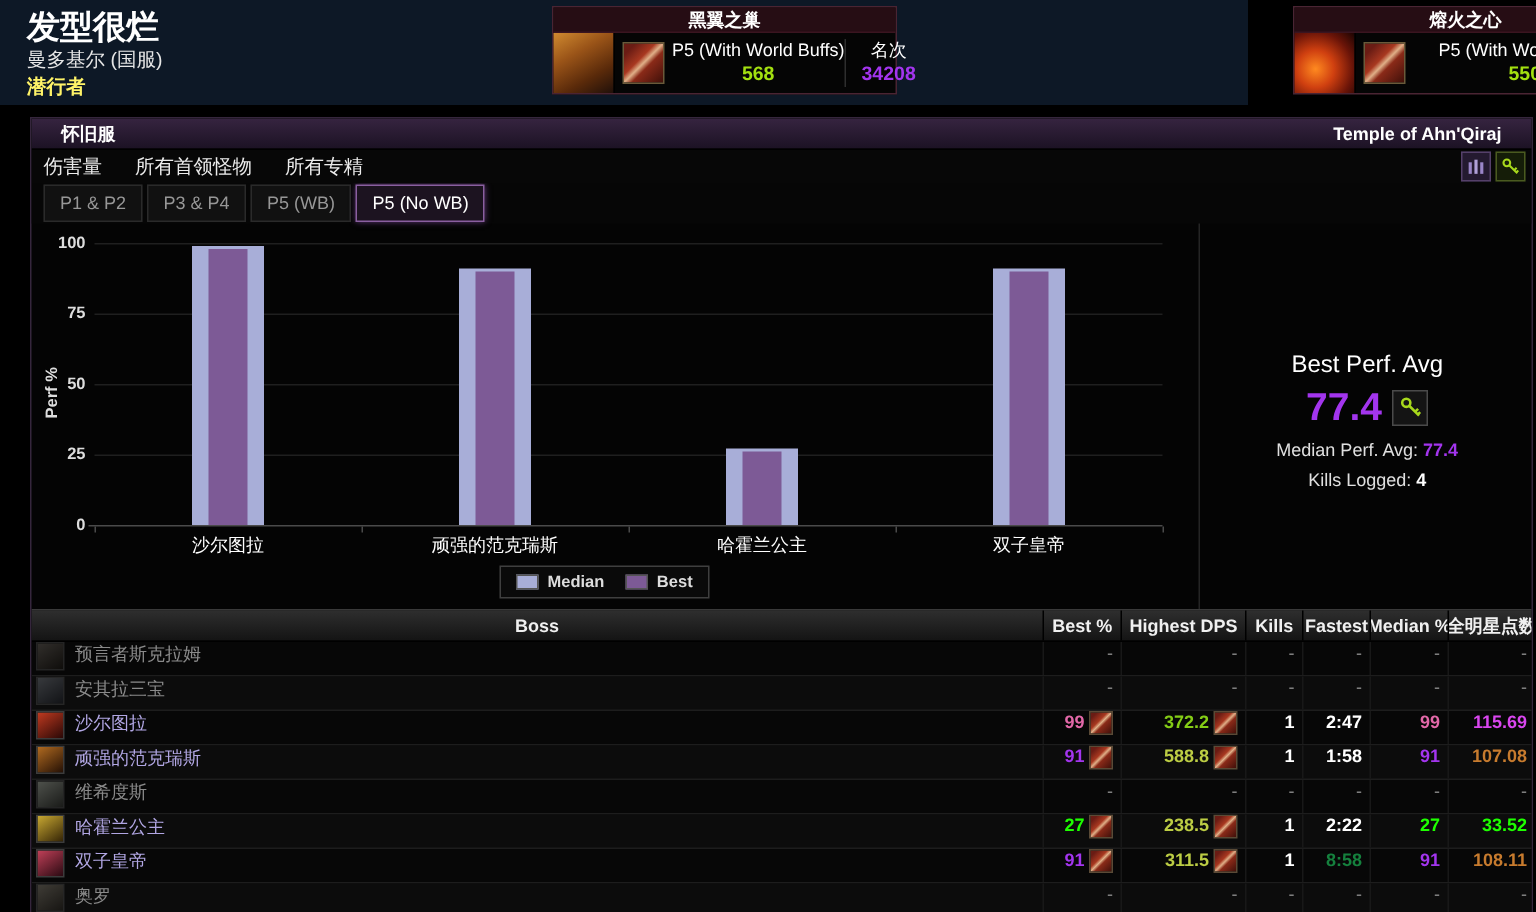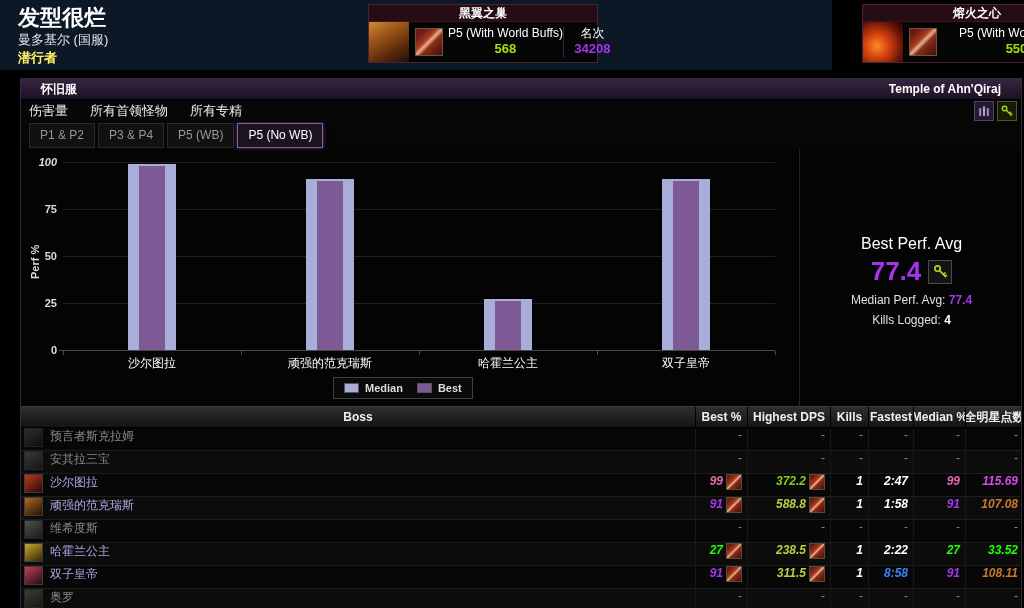--- a/index.html
+++ b/index.html
@@ -89,21 +89,21 @@
         border-right:1px solid #000; white-space:nowrap; overflow:hidden; }
   .th:last-child { border-right:none; }
   .row { height:23px; border-bottom:1px solid #1d1d1d; background:#070707; }
   .row.alt { background:#0c0c0c; }
   .cell { display:flex; align-items:flex-start; justify-content:flex-end; padding-right:5px; font-size:12px;
           border-right:1px solid #181818; overflow:hidden; }
   .cell:last-child { border-right:none; }
   .boss-cell { justify-content:flex-start; padding-left:3px; gap:7px; }
   .boss-icon { width:19px; height:19px; flex:none; border:1px solid #3c3c3c; }
   .boss-name { font-size:12px; white-space:nowrap; }
-  .num { font-weight:bold;font-style:italic; }
+  .num { font-weight:bold; }
   .dash { color:#888; }
   .mini-icon { width:16px; height:16px; flex:none; margin-left:3px; border:1px solid #5a4a36;
                background:linear-gradient(135deg,#6a1c14 15%,#a83820 40%,#e0b088 50%,#8a2a18 60%,#40100a 100%); }
 </style>
 </head>
 <body>
 
 <div class="topbar">
   <div class="char-name">发型很烂</div>
   <div class="char-server">曼多基尔 (国服)</div>
@@ -204,21 +204,21 @@
           </span>
           <span class="legend-item">
             <span class="legend-swatch" style="background: rgb(125, 90, 150);"></span>
             <span class="legend-label">Best</span>
           </span>
         </div>
     <div class="ytick" style="top: 195px;">0</div>
         <div class="ytick" style="top: 148px;">25</div>
         <div class="ytick" style="top: 101px;">50</div>
         <div class="ytick" style="top: 54px;">75</div>
-        <div class="ytick" style="top: 7px; font-style: italic;">100</div>
+        <div class="ytick" style="top: 7px;">100</div>
         <div class="xlabel" style="left: 42px; width: 178px;">沙尔图拉</div>
         <div class="xlabel" style="left: 220px; width: 178px;">顽强的范克瑞斯</div>
         <div class="xlabel" style="left: 398px; width: 178px;">哈霍兰公主</div>
         <div class="xlabel" style="left: 576px; width: 178px;">双子皇帝</div>
         <div class="xtick" style="left: 42px;"></div>
         <div class="xtick" style="left: 220px;"></div>
         <div class="xtick" style="left: 398px;"></div>
         <div class="xtick" style="left: 576px;"></div>
         <div class="xtick" style="left: 754px;"></div>
       </div>
@@ -416,21 +416,21 @@
             <span class="mini-icon"></span>
           </div>
           <div class="cell">
             <span class="num" style="color: rgb(188, 205, 68);">311.5</span>
             <span class="mini-icon"></span>
           </div>
           <div class="cell">
             <span class="num" style="color: rgb(255, 255, 255);">1</span>
           </div>
           <div class="cell">
-            <span class="num" style="color: #3b82f6;">8:58</span>
+            <span class="num" style="color: #15803d;">8:58</span>
           </div>
           <div class="cell">
             <span class="num" style="color: rgb(163, 53, 238);">91</span>
           </div>
           <div class="cell">
             <span class="num" style="color: rgb(199, 123, 46);">108.11</span>
           </div>
         </div>
         <div class="row alt">
           <div class="cell boss-cell">

